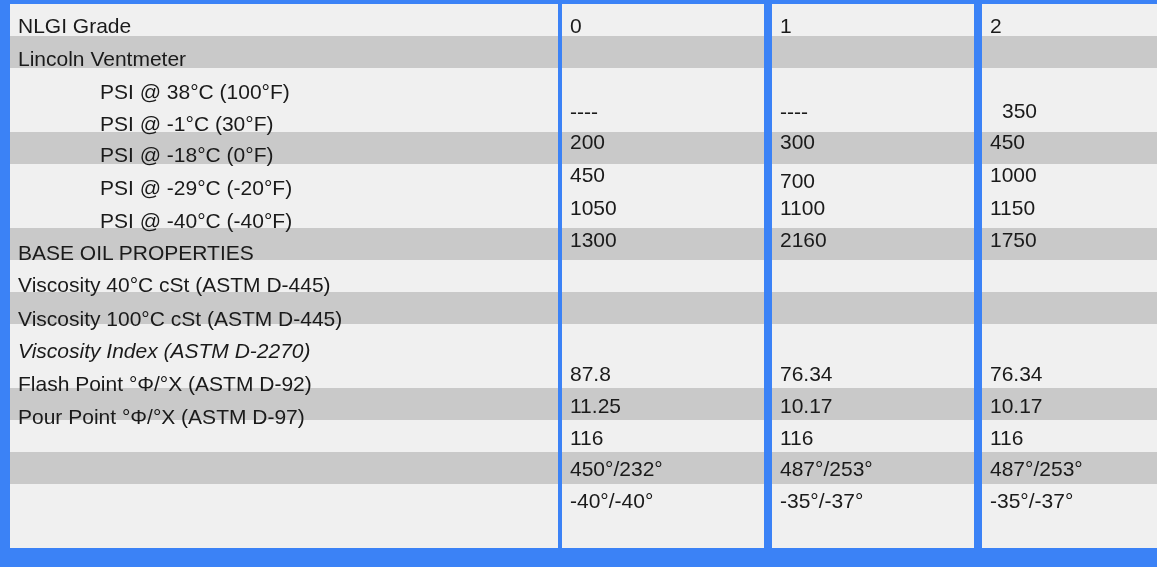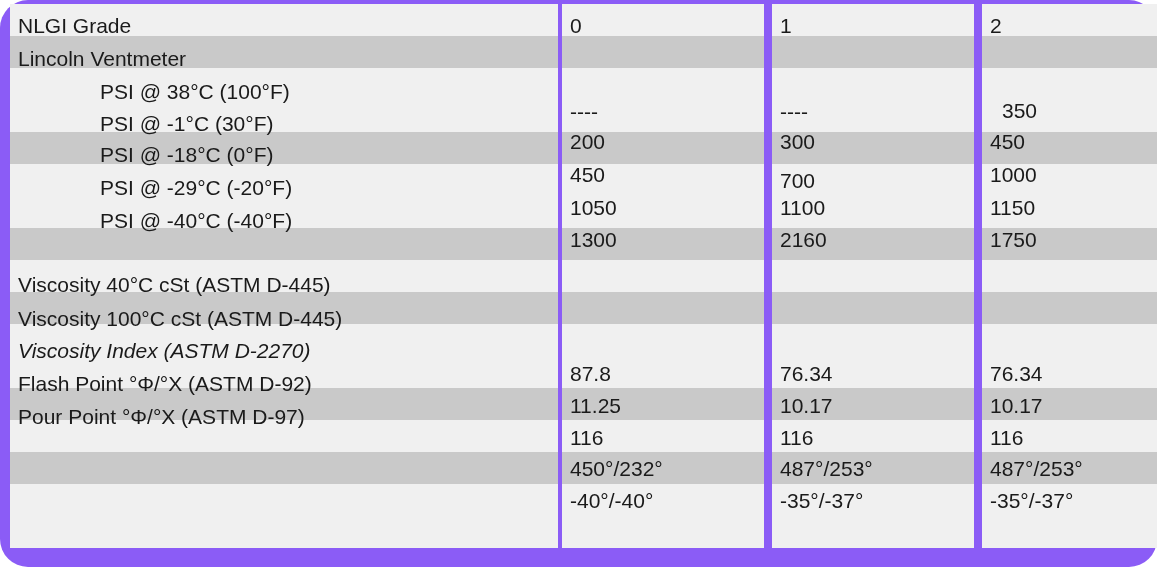--- a/index.html
+++ b/index.html
@@ -12,22 +12,21 @@
     height: 567px;
     font-family: "Liberation Sans", sans-serif;
     color: #1a1a1a;
     overflow: hidden;
   }
 
   #sheet {
     position: relative;
     width: 1157px;
     height: 567px;
-    background: #8b5cf6;
-    border-radius: 28px;
+    background: #3b82f6;
   }
 
   
   .band {
     position: absolute;
     left: 10px;
     width: 548px;
     height: 32px;
   }
   .band.light { background: #f0f0f0; }
@@ -149,20 +148,21 @@
   <div class="vcell light col2" style="top:484px;"></div>
   <div class="vcell light col2" style="top:516px;"></div>
 
   <div class="label" style="top:14px;">NLGI Grade</div>
   <div class="label" style="top:47px;">Lincoln Ventmeter</div>
   <div class="label indent" style="top:80px;">PSI @ 38°C (100°F)</div>
   <div class="label indent" style="top:112px;">PSI @ -1°C (30°F)</div>
   <div class="label indent" style="top:143px;">PSI @ -18°C (0°F)</div>
   <div class="label indent" style="top:176px;">PSI @ -29°C (-20°F)</div>
   <div class="label indent" style="top:209px;">PSI @ -40°C (-40°F)</div>
+  <div class="label" style="top:241px;">BASE OIL PROPERTIES</div>
   <div class="label" style="top:273px;">Viscosity 40°C cSt (ASTM D-445)</div>
   <div class="label" style="top:307px;">Viscosity 100°C cSt (ASTM D-445)</div>
   <div class="label" style="top:339px;font-style:italic;">Viscosity Index (ASTM D-2270)</div>
   <div class="label" style="top:372px;">Flash Point °Φ/°X (ASTM D-92)</div>
   <div class="label" style="top:405px;">Pour Point °Φ/°X (ASTM D-97)</div>
 
   <div class="value vc0" style="top:14px;">0</div>
   <div class="value vc1" style="top:14px;">1</div>
   <div class="value vc2" style="top:14px;">2</div>
 

